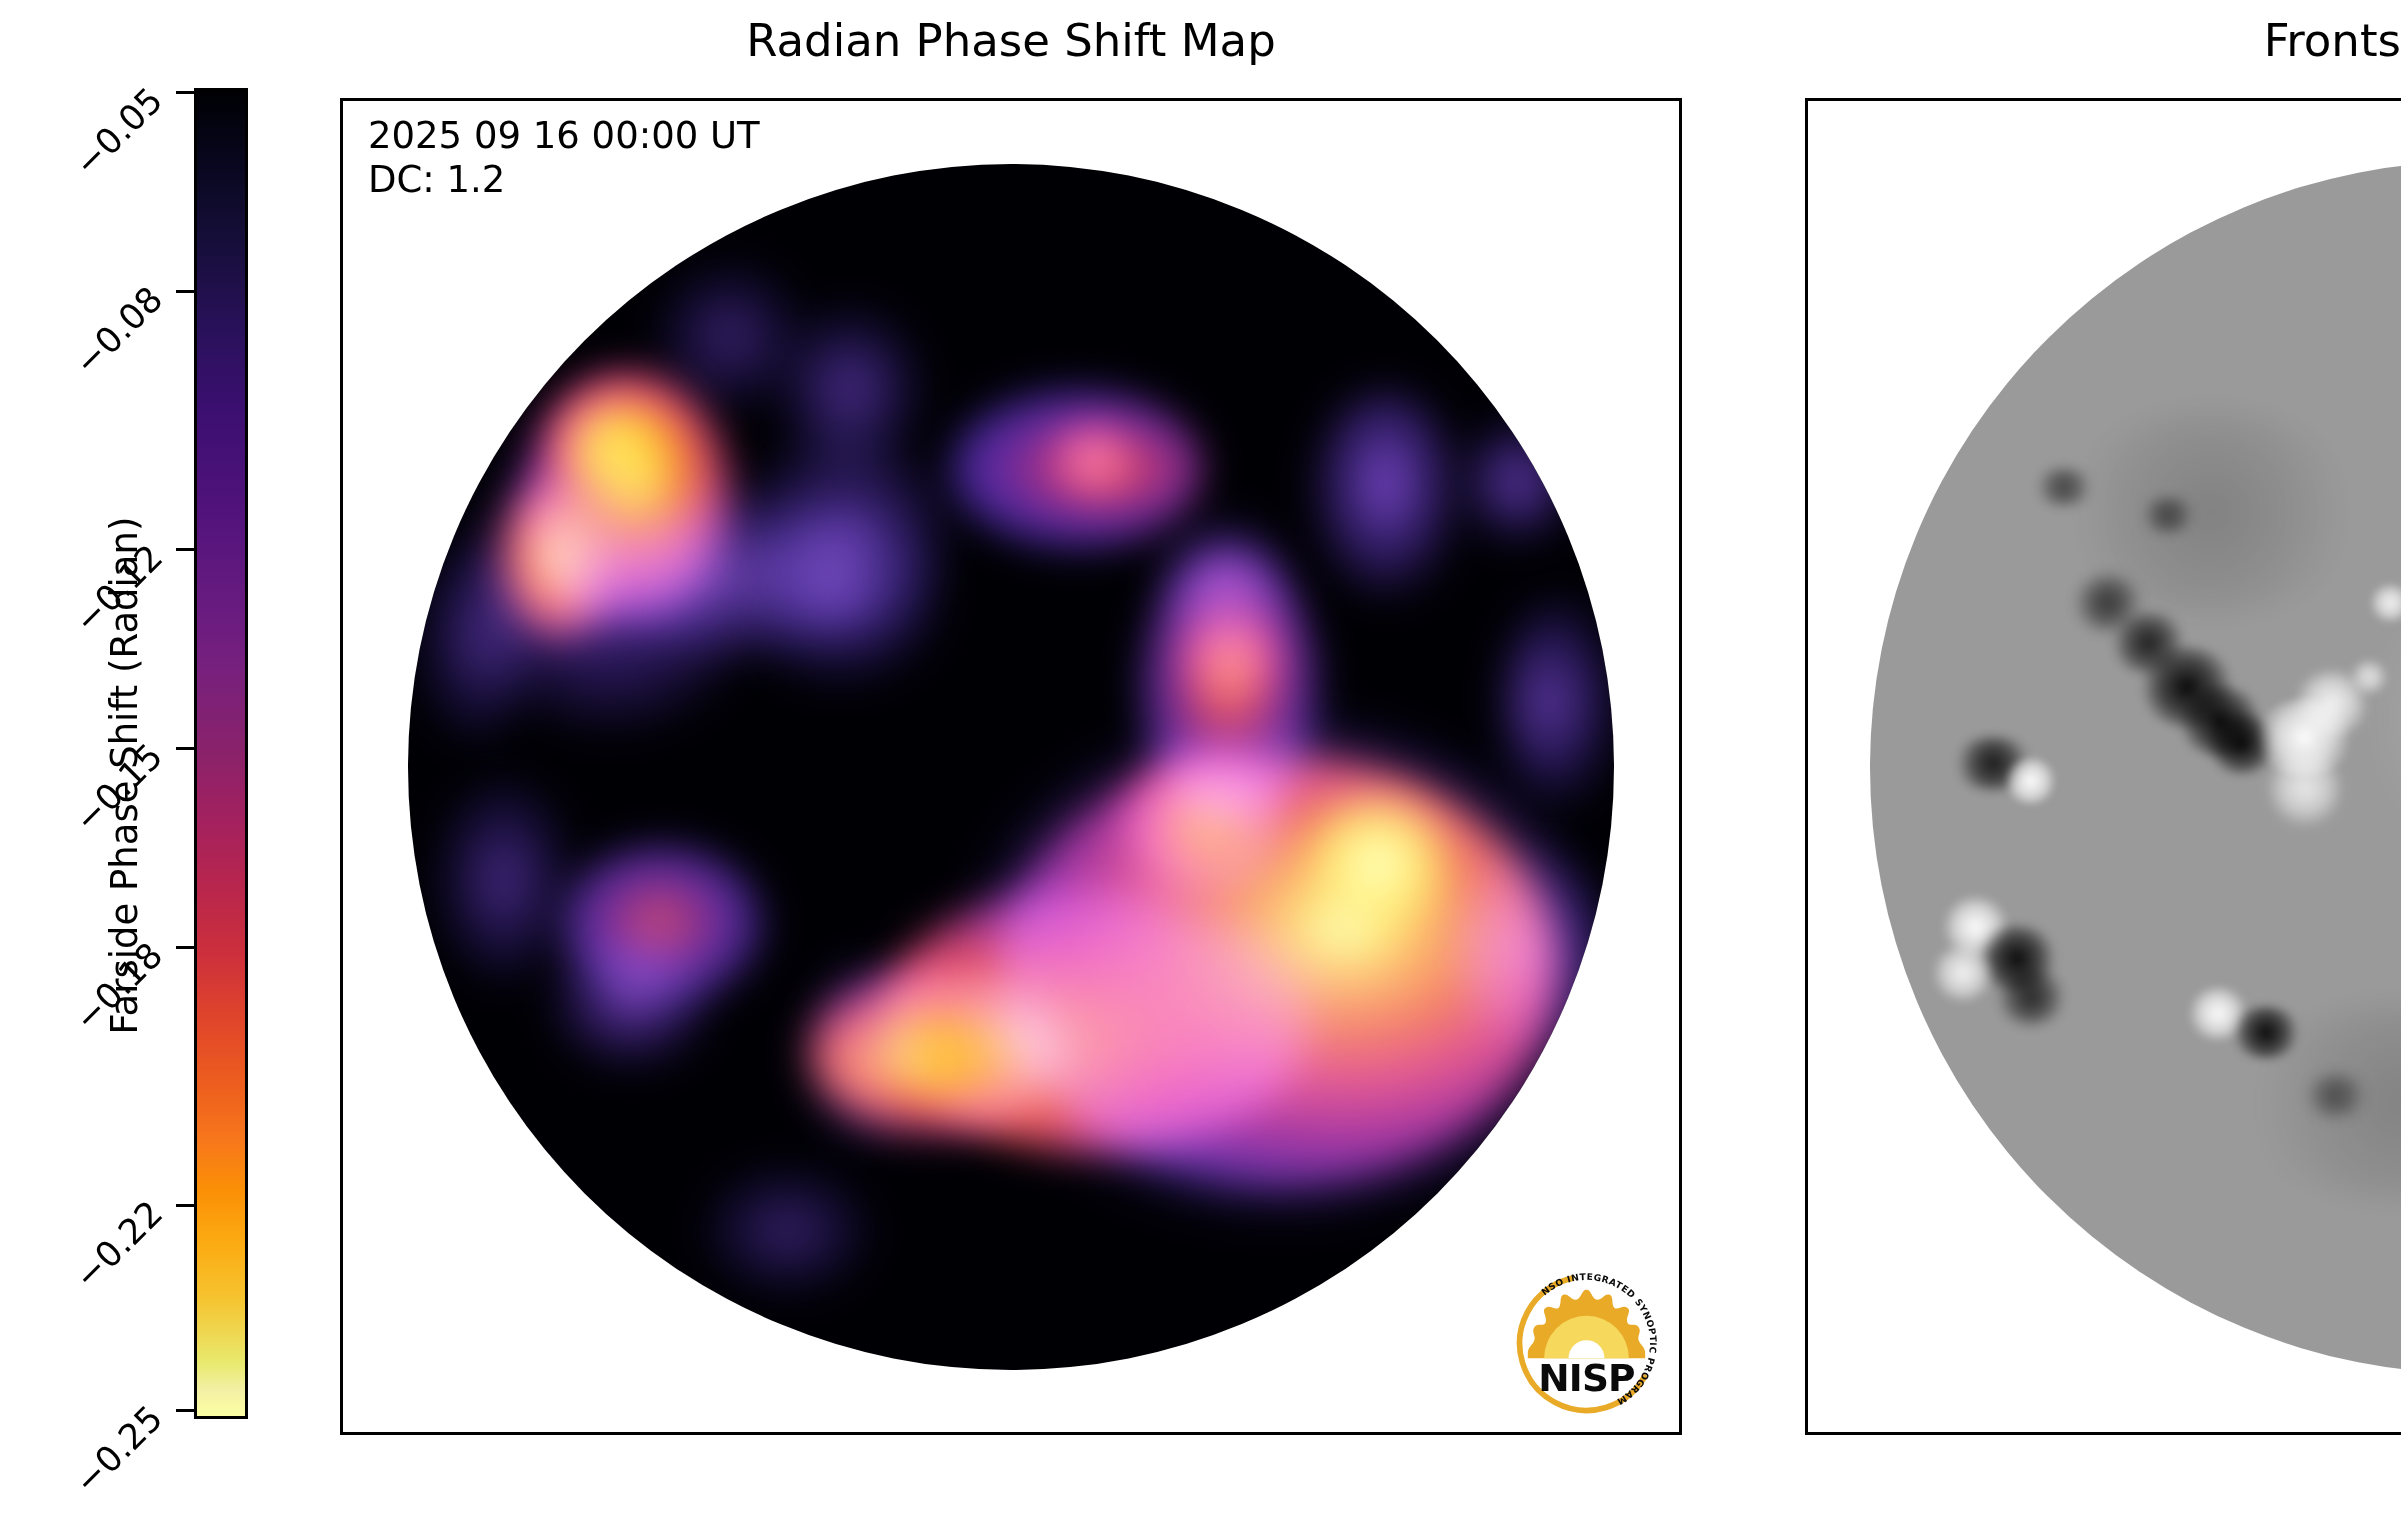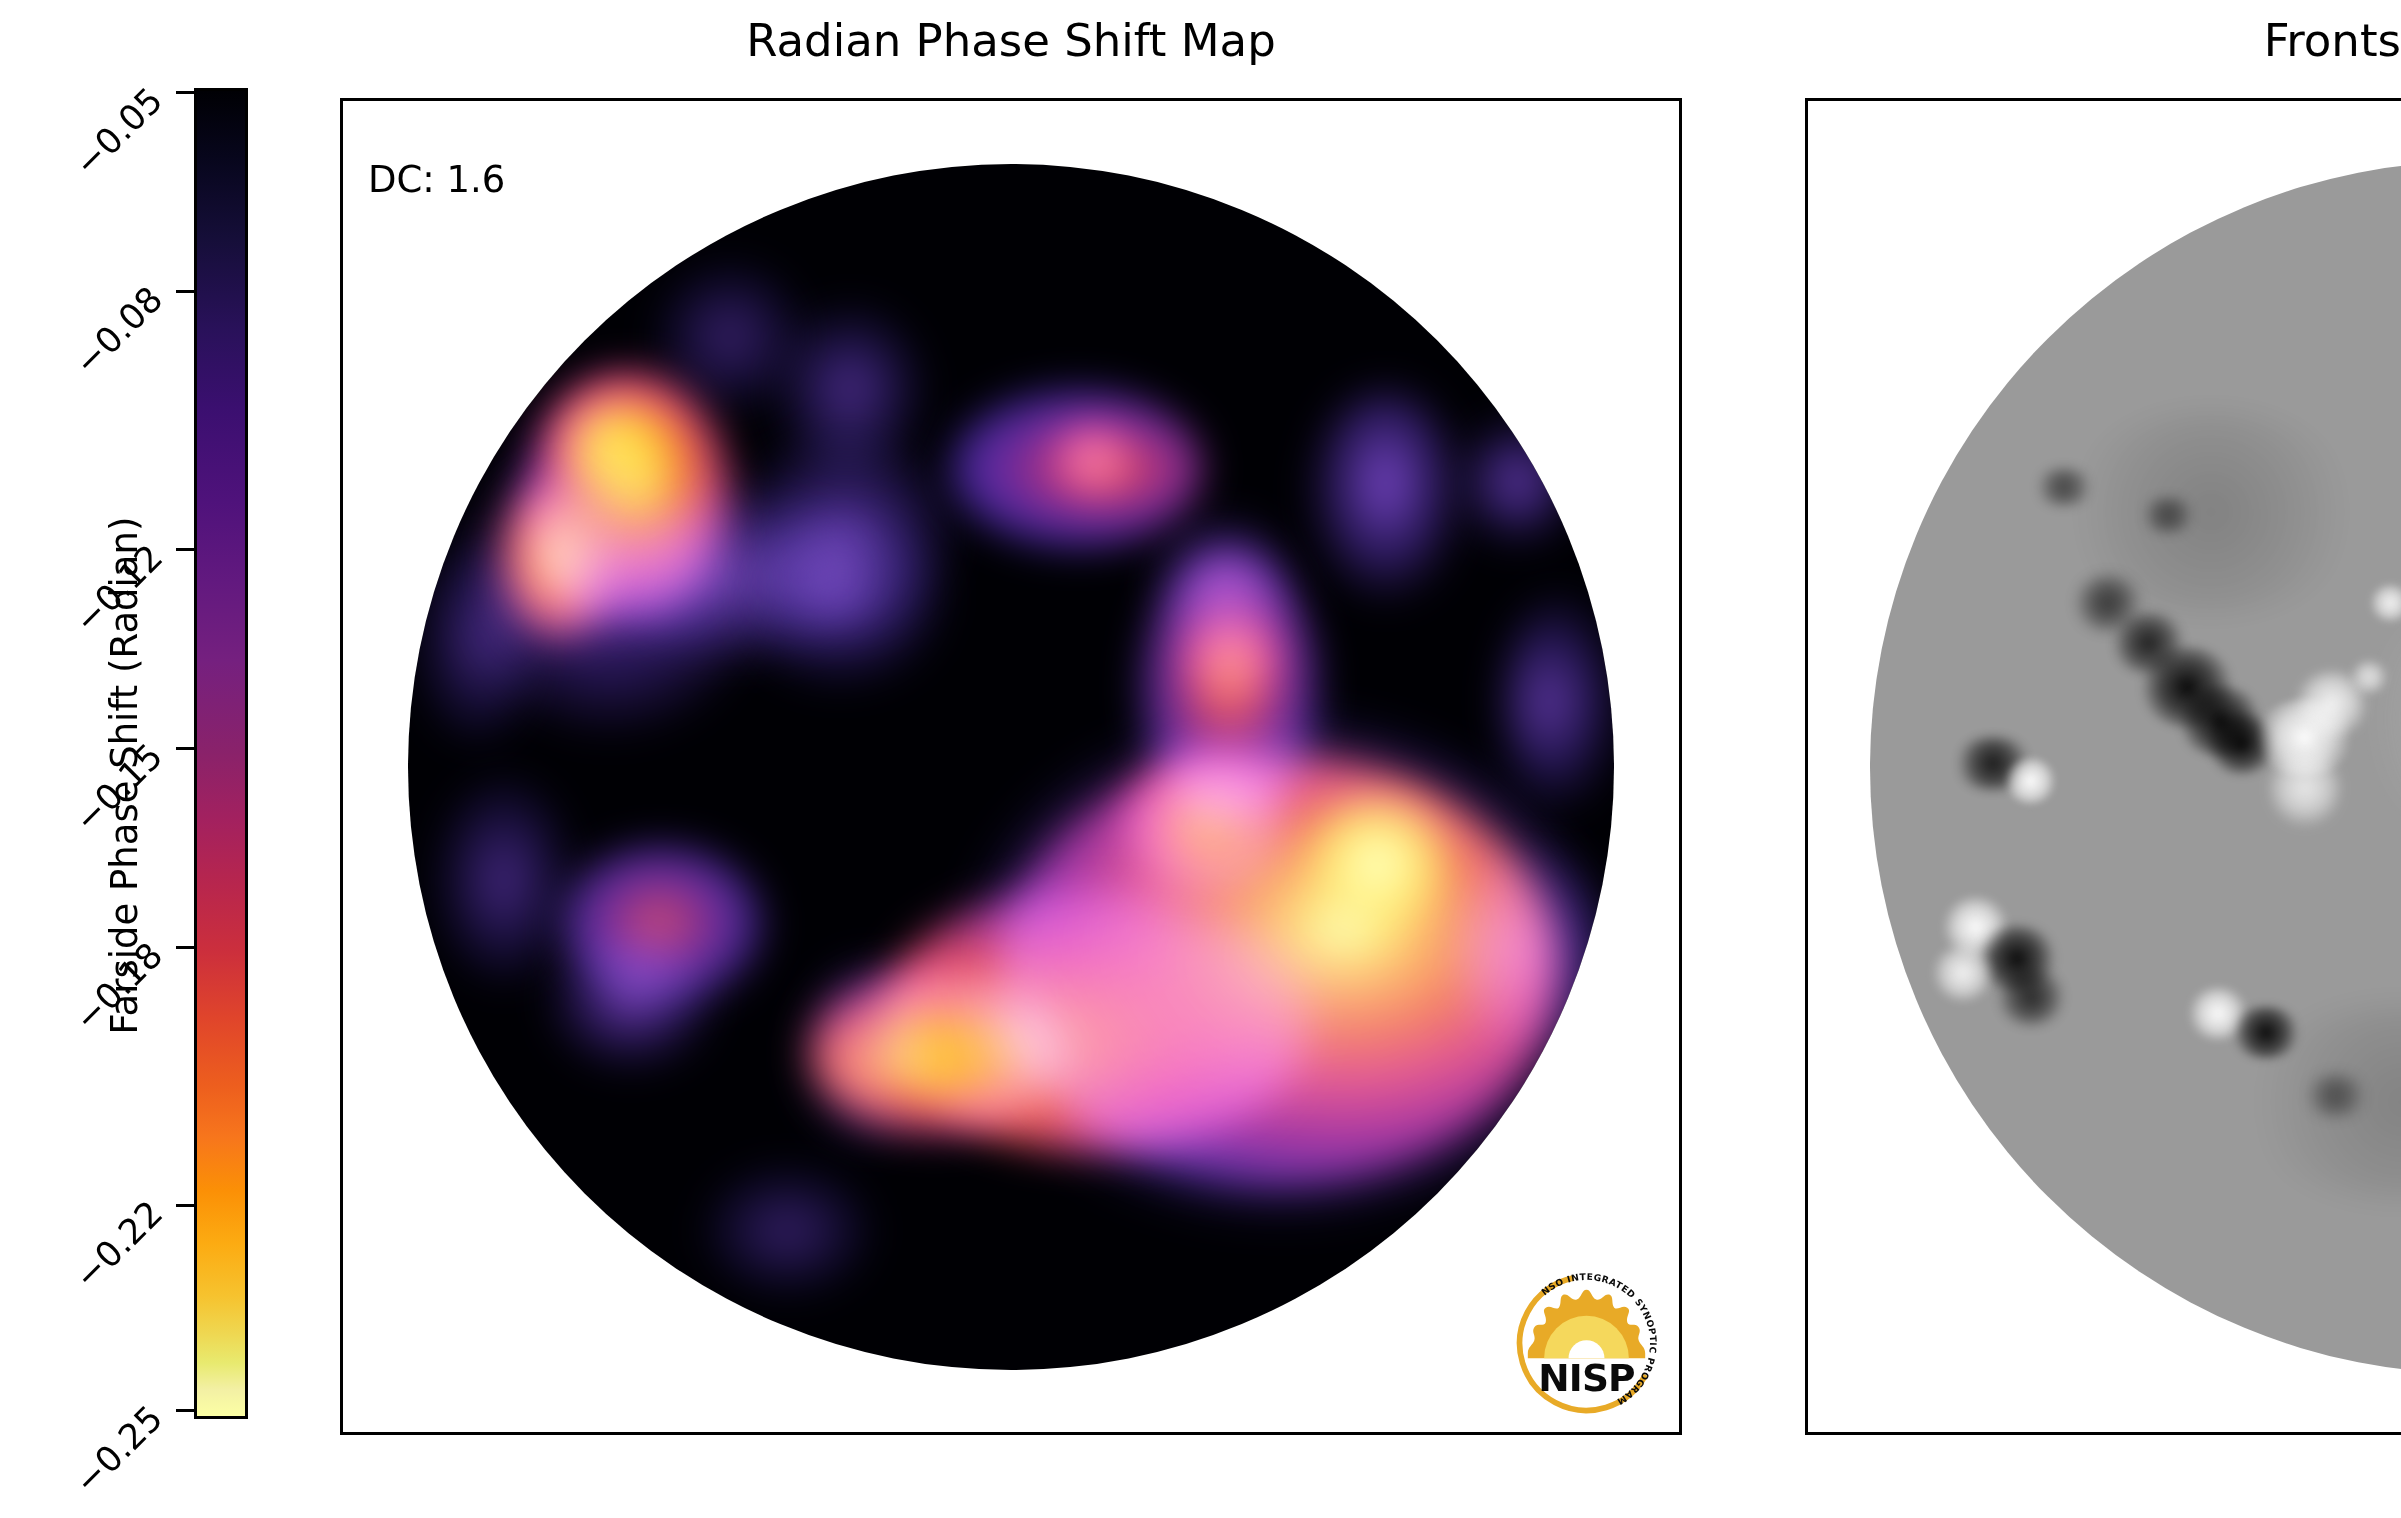--- a/index.html
+++ b/index.html
@@ -264,21 +264,22 @@
       <div class="blob" style="left:154px;top:682px;width:202px;height:158px;background:radial-gradient(ellipse at 48% 48%, #d0506a 0%, #8d2f8e 28%, #4c2a9c 54%, rgba(26,18,80,0) 86%);"></div>
       <div class="blob" style="left:144px;top:768px;width:158px;height:134px;background:radial-gradient(ellipse at 50% 50%, rgba(128,66,200,0.8) 0%, rgba(70,40,150,0.48) 46%, rgba(28,18,82,0) 84%);"></div>
 
       <div class="blob" style="left:394px;top:797px;width:134px;height:183px;background:radial-gradient(ellipse at 50% 50%, rgba(104,60,186,0.72) 0%, rgba(58,36,138,0.44) 46%, rgba(26,18,76,0) 82%);"></div>
       <div class="blob" style="left:29px;top:615px;width:134px;height:202px;background:radial-gradient(ellipse at 50% 50%, rgba(100,58,180,0.7) 0%, rgba(56,34,132,0.42) 46%, rgba(24,16,72,0) 82%);"></div>
       <div class="blob" style="left:298px;top:1004px;width:163px;height:125px;background:radial-gradient(ellipse at 50% 50%, rgba(92,54,170,0.6) 0%, rgba(50,32,124,0.36) 48%, rgba(22,16,68,0) 84%);"></div>
       <div class="blob" style="left:9.6px;top:375px;width:115px;height:202px;background:radial-gradient(ellipse at 55% 50%, rgba(96,56,176,0.66) 0%, rgba(54,34,130,0.4) 46%, rgba(24,16,72,0) 82%);"></div>
       <div class="blob" style="left:250px;top:101px;width:144px;height:144px;background:radial-gradient(ellipse at 50% 50%, rgba(96,56,176,0.6) 0%, rgba(52,32,128,0.36) 48%, rgba(22,16,70,0) 84%);"></div>
     </div>
 
-    <div class="annot" id="annot-dc">DC: 1.6</div>
+    <div class="annot" id="annot-date">2025 09 16 00:00 UT</div>
+    <div class="annot" id="annot-dc">DC: 1.2</div>
 
     <div class="nisp-logo">
       <svg viewBox="0 0 200 200" xmlns="http://www.w3.org/2000/svg">
         <defs>
           <path id="ringpath-a" d="M 100,100 m -78,0 a 78,78 0 1,1 156,0 a 78,78 0 1,1 -156,0" fill="none"></path>
         </defs>
         <circle cx="100" cy="100" r="82" fill="none" stroke="#e8aa27" stroke-width="7" stroke-dasharray="330 185" transform="rotate(28 100 100)"></circle>
         <g transform="translate(100,118)">
           <path d="M -72,0 L -72,-6 C -72,-14 -66,-16 -64,-22 C -62,-28 -68,-32 -64,-38
                    C -60,-44 -52,-38 -50,-44 C -48,-52 -56,-58 -50,-62 C -44,-66 -38,-58 -34,-62

